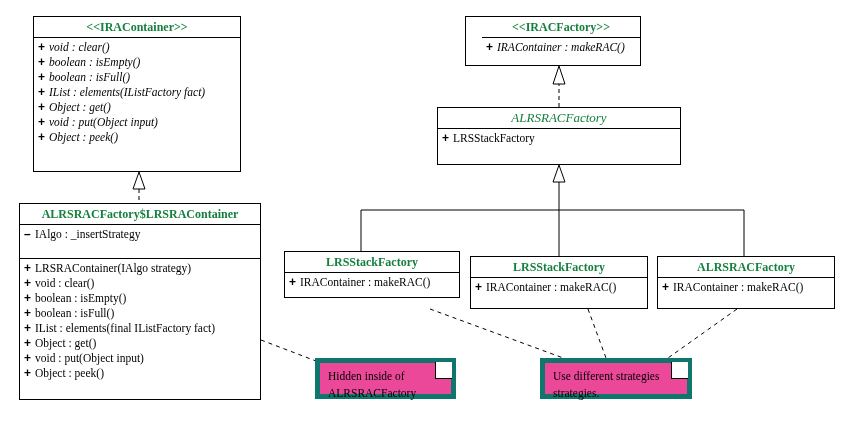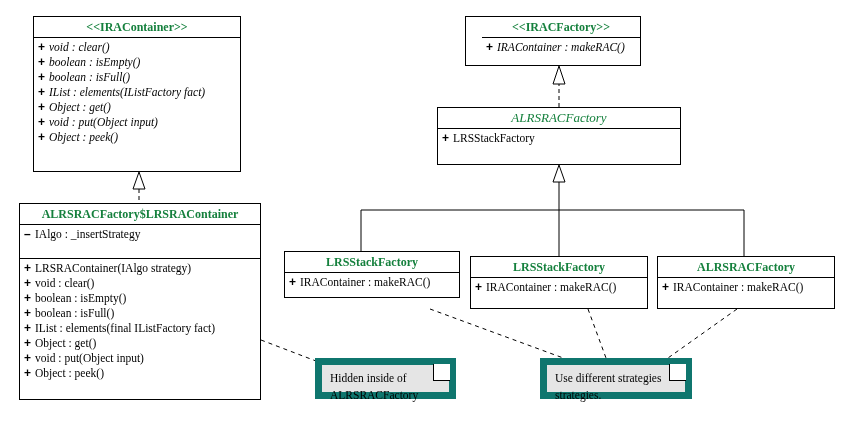--- a/index.html
+++ b/index.html
@@ -75,22 +75,22 @@
     font-style: normal;
   }
   .member.italic {
     font-style: italic;
   }
 
   
   .uml-note {
     position: absolute;
     box-sizing: border-box;
-    background: #e5e5e5;
-    border: 7px solid #0f766e;
+    background: #ec4899;
+    border: 5px solid #0f766e;
     z-index: 6;
   }
   .note-body {
     font-size: 11.5px;
     line-height: 17px;
     color: #000000;
     padding: 5px 6px 0 8px;
     white-space: pre-line;
   }
   .note-fold {

